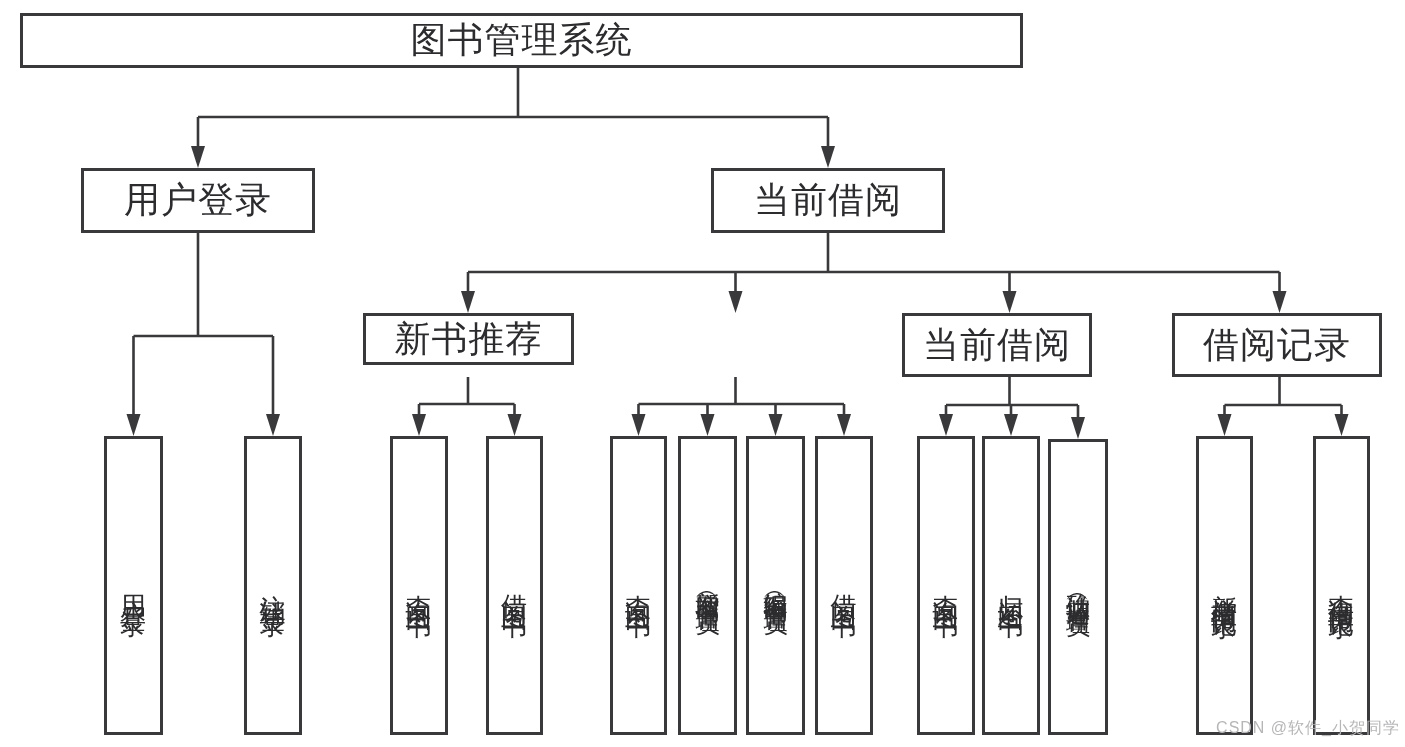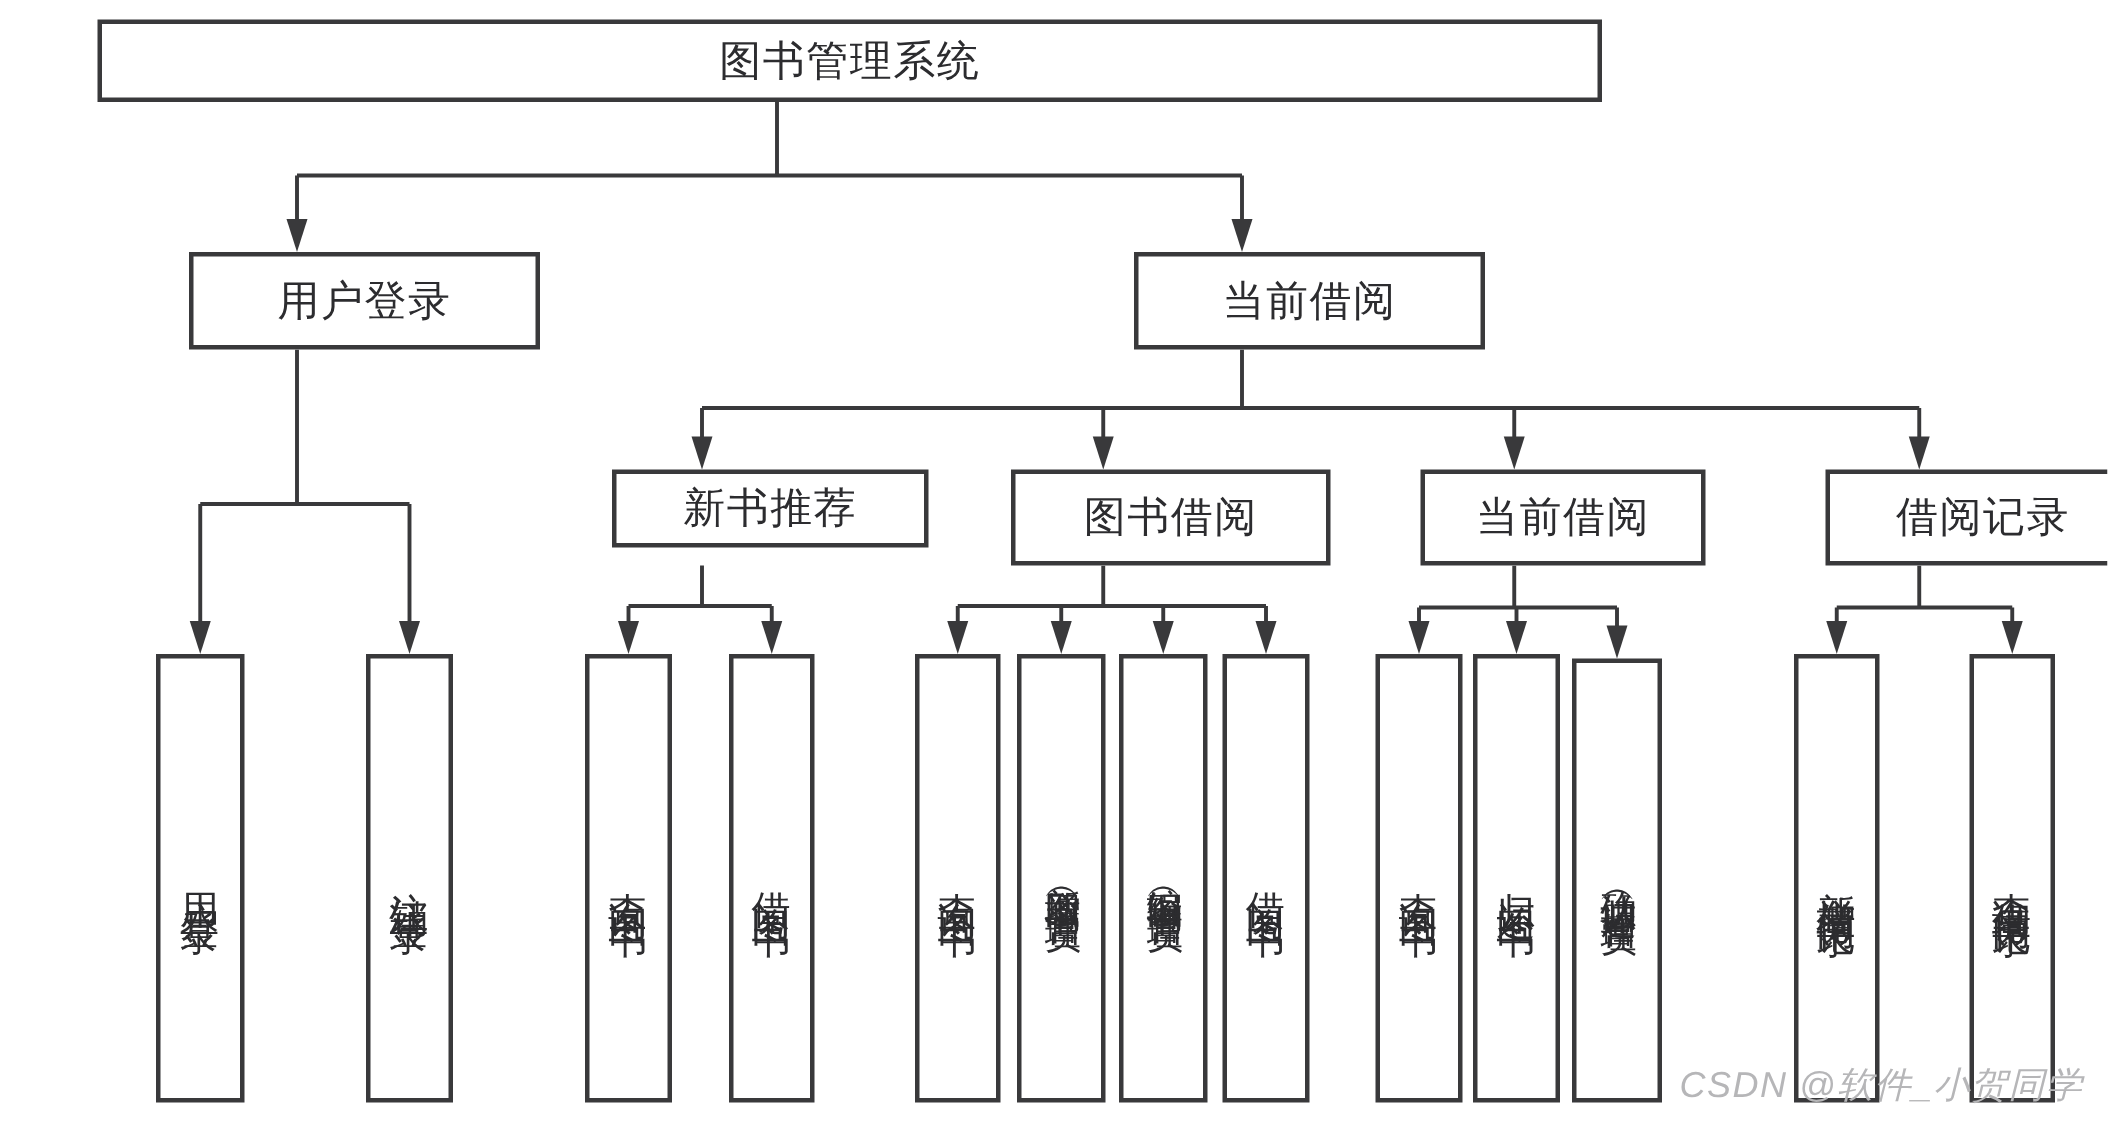--- a/index.html
+++ b/index.html
@@ -24,39 +24,38 @@
     position:absolute;
     box-sizing:border-box;
     border:3px solid var(--line-color);
     background:#fff;
     display:flex;
     align-items:center;
     justify-content:center;
     color:var(--text-color);
     text-align:center;
   }
-  .h-node{font-size:28px;letter-spacing:1px;margin-left:45px;}
+  .h-node{font-size:36px;letter-spacing:1px;}
   .v-node{
     writing-mode:vertical-rl;
     text-orientation:mixed;
     line-height:1;
     font-size:26px;
     letter-spacing:6px;
   }
   .v-mid{letter-spacing:4px;}
   .v-long{font-size:24px;letter-spacing:3px;}
   .watermark{
     position:absolute;
-    right:16px;
+    right:5px;
     bottom:8px;
-    font-size:24px;
+    font-size:16px;
     color:var(--wm-color);
     letter-spacing:1px;
     white-space:nowrap;
-    font-style:italic;
   }
 </style>
 </head>
 <body>
 
 <div class="canvas">
 
   <svg class="wires" viewBox="0 0 1405 747" aria-hidden="true">
 
     <path class="wire-stroke" d="M518,68 V117 M198,117 H828 M198,117 V150 M828,117 V150"></path>
@@ -94,23 +93,20 @@
 
   <div class="node h-node" style="left:81px;top:168px;width:234px;height:65px">
     <span>用户登录</span>
   </div>
   <div class="node h-node" style="left:711px;top:168px;width:234px;height:65px">
     <span>当前借阅</span>
   </div>
 
   <div class="node h-node" style="left:363px;top:313px;width:211px;height:52px">
     <span>新书推荐</span>
-  </div>
-  <div class="node h-node" style="left:629px;top:313px;width:213px;height:64px">
-    <span>图书借阅</span>
   </div>
   <div class="node h-node" style="left:902px;top:313px;width:190px;height:64px">
     <span>当前借阅</span>
   </div>
   <div class="node h-node" style="left:1172px;top:313px;width:210px;height:64px">
     <span>借阅记录</span>
   </div>
 
   <div class="node v-node" style="left:104px;top:436px;width:59px;height:299px">
     <span>用户登录</span>

